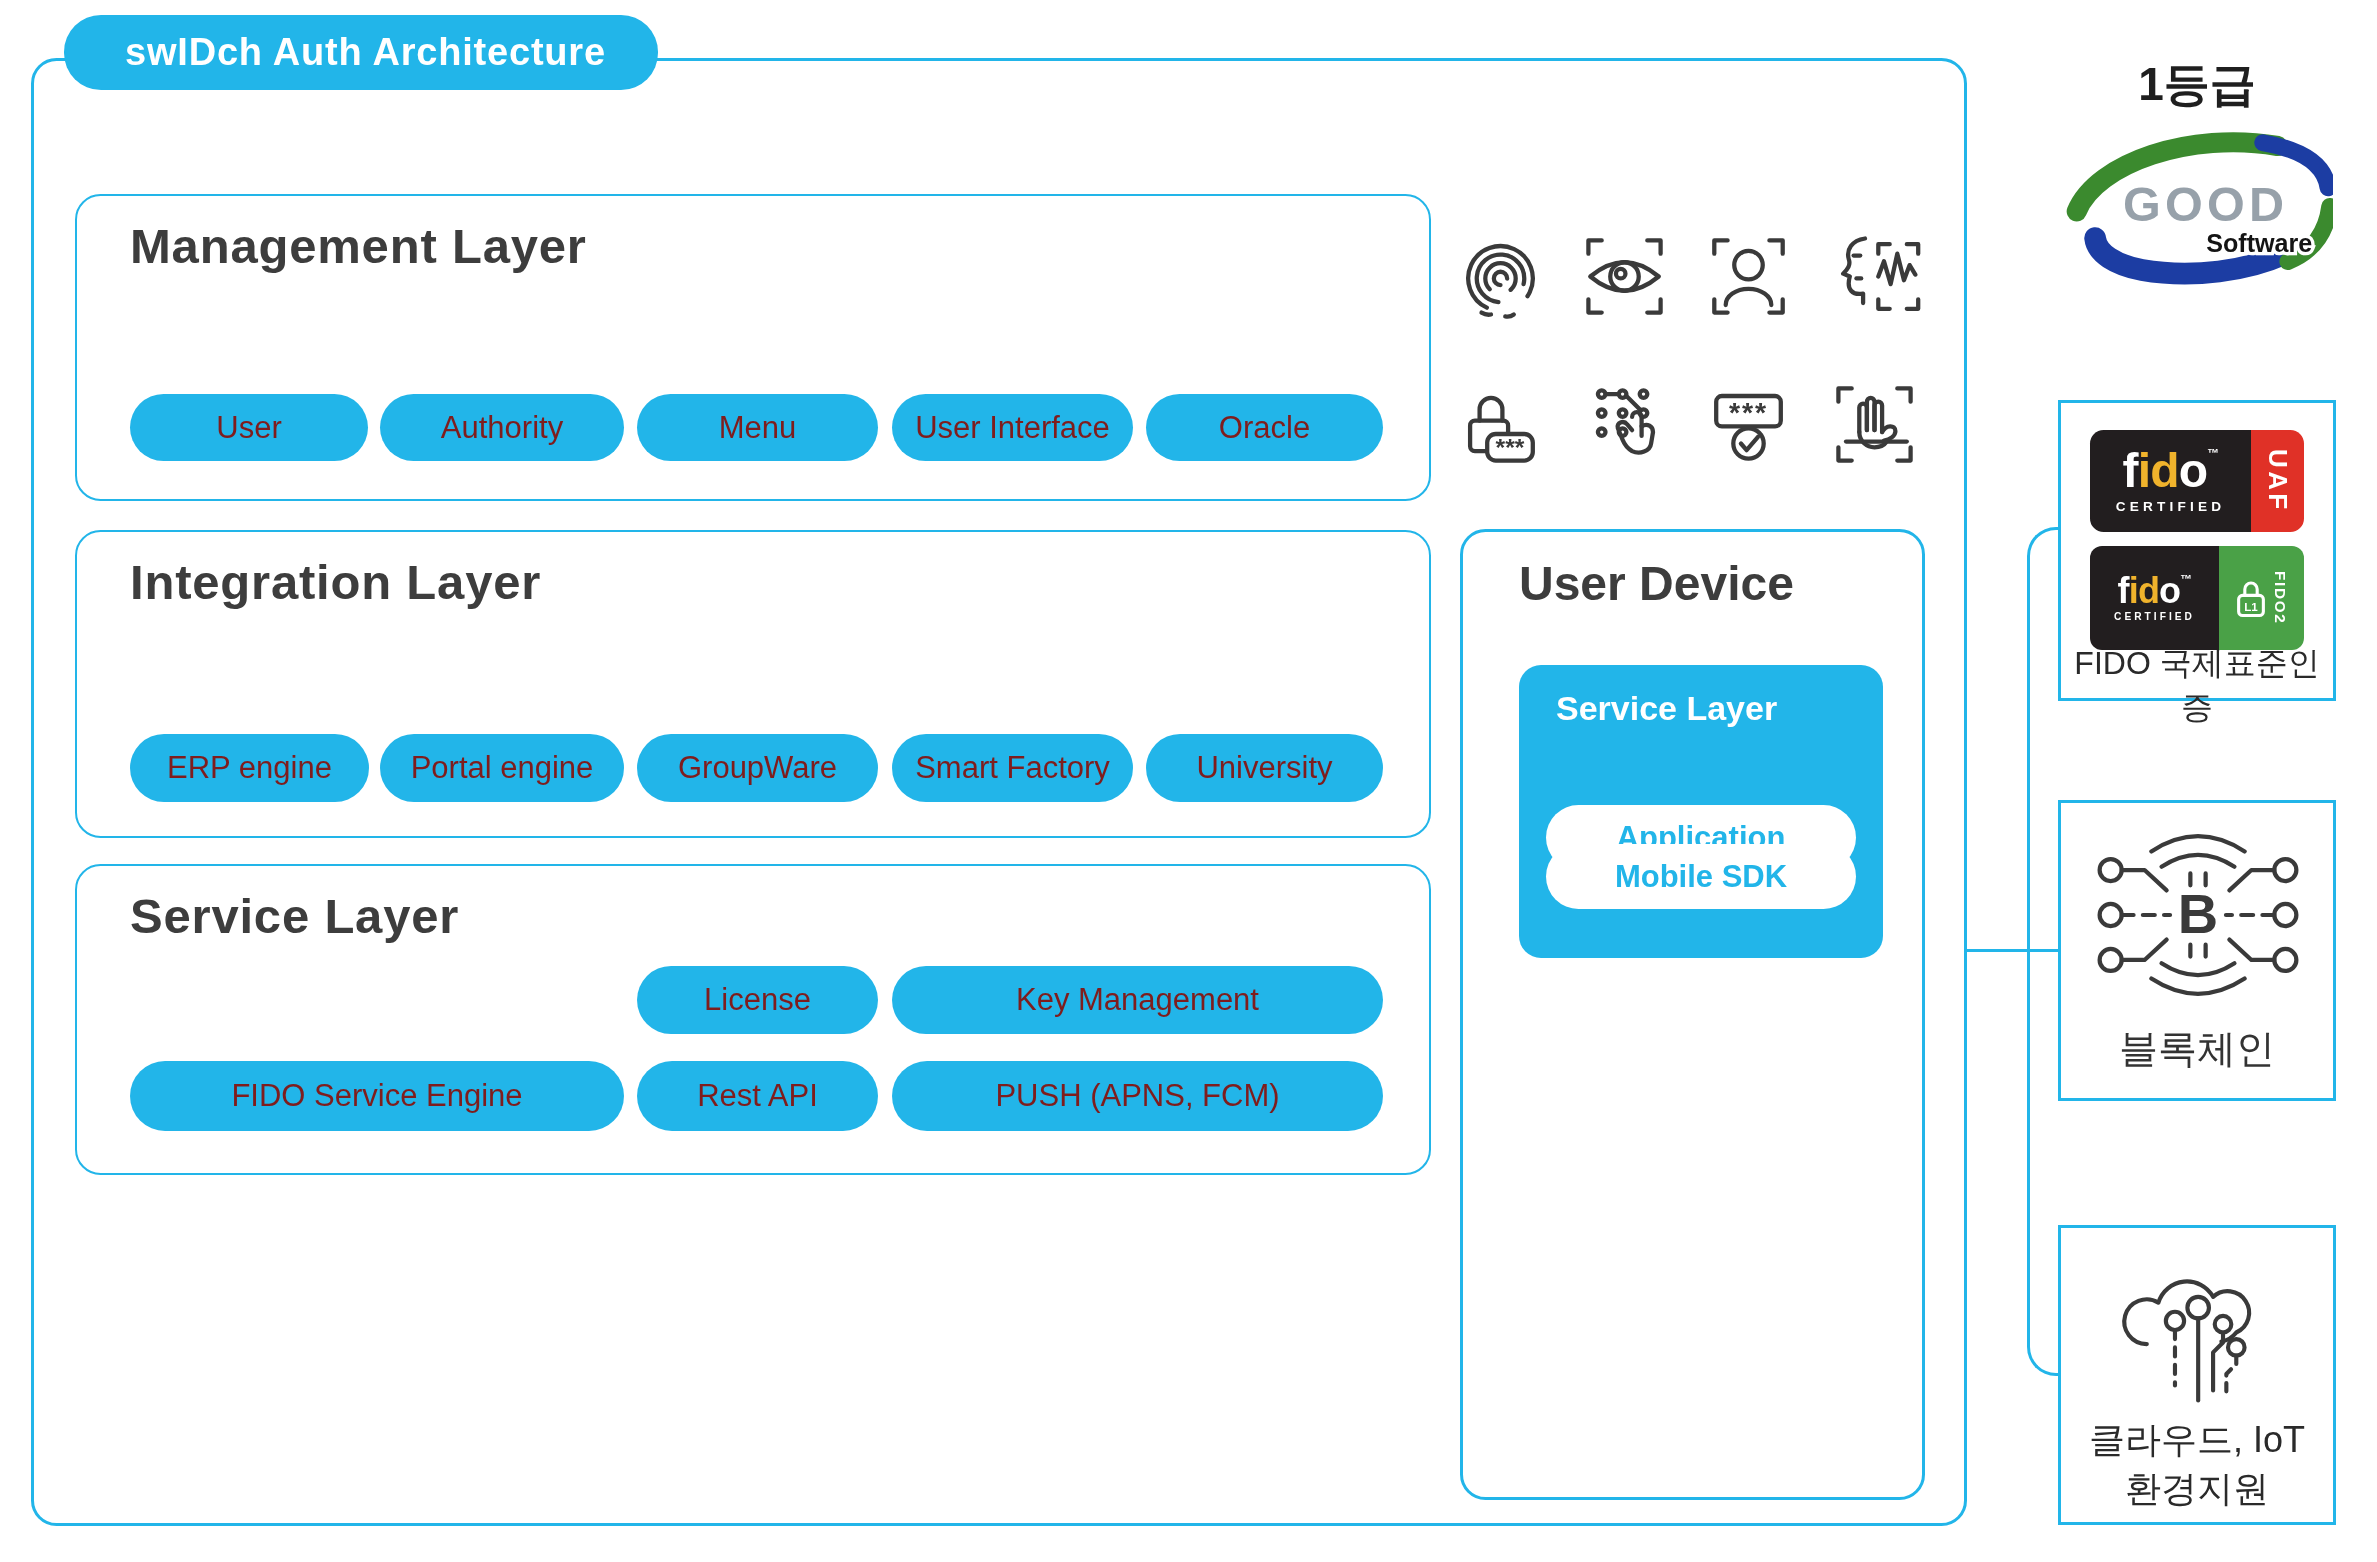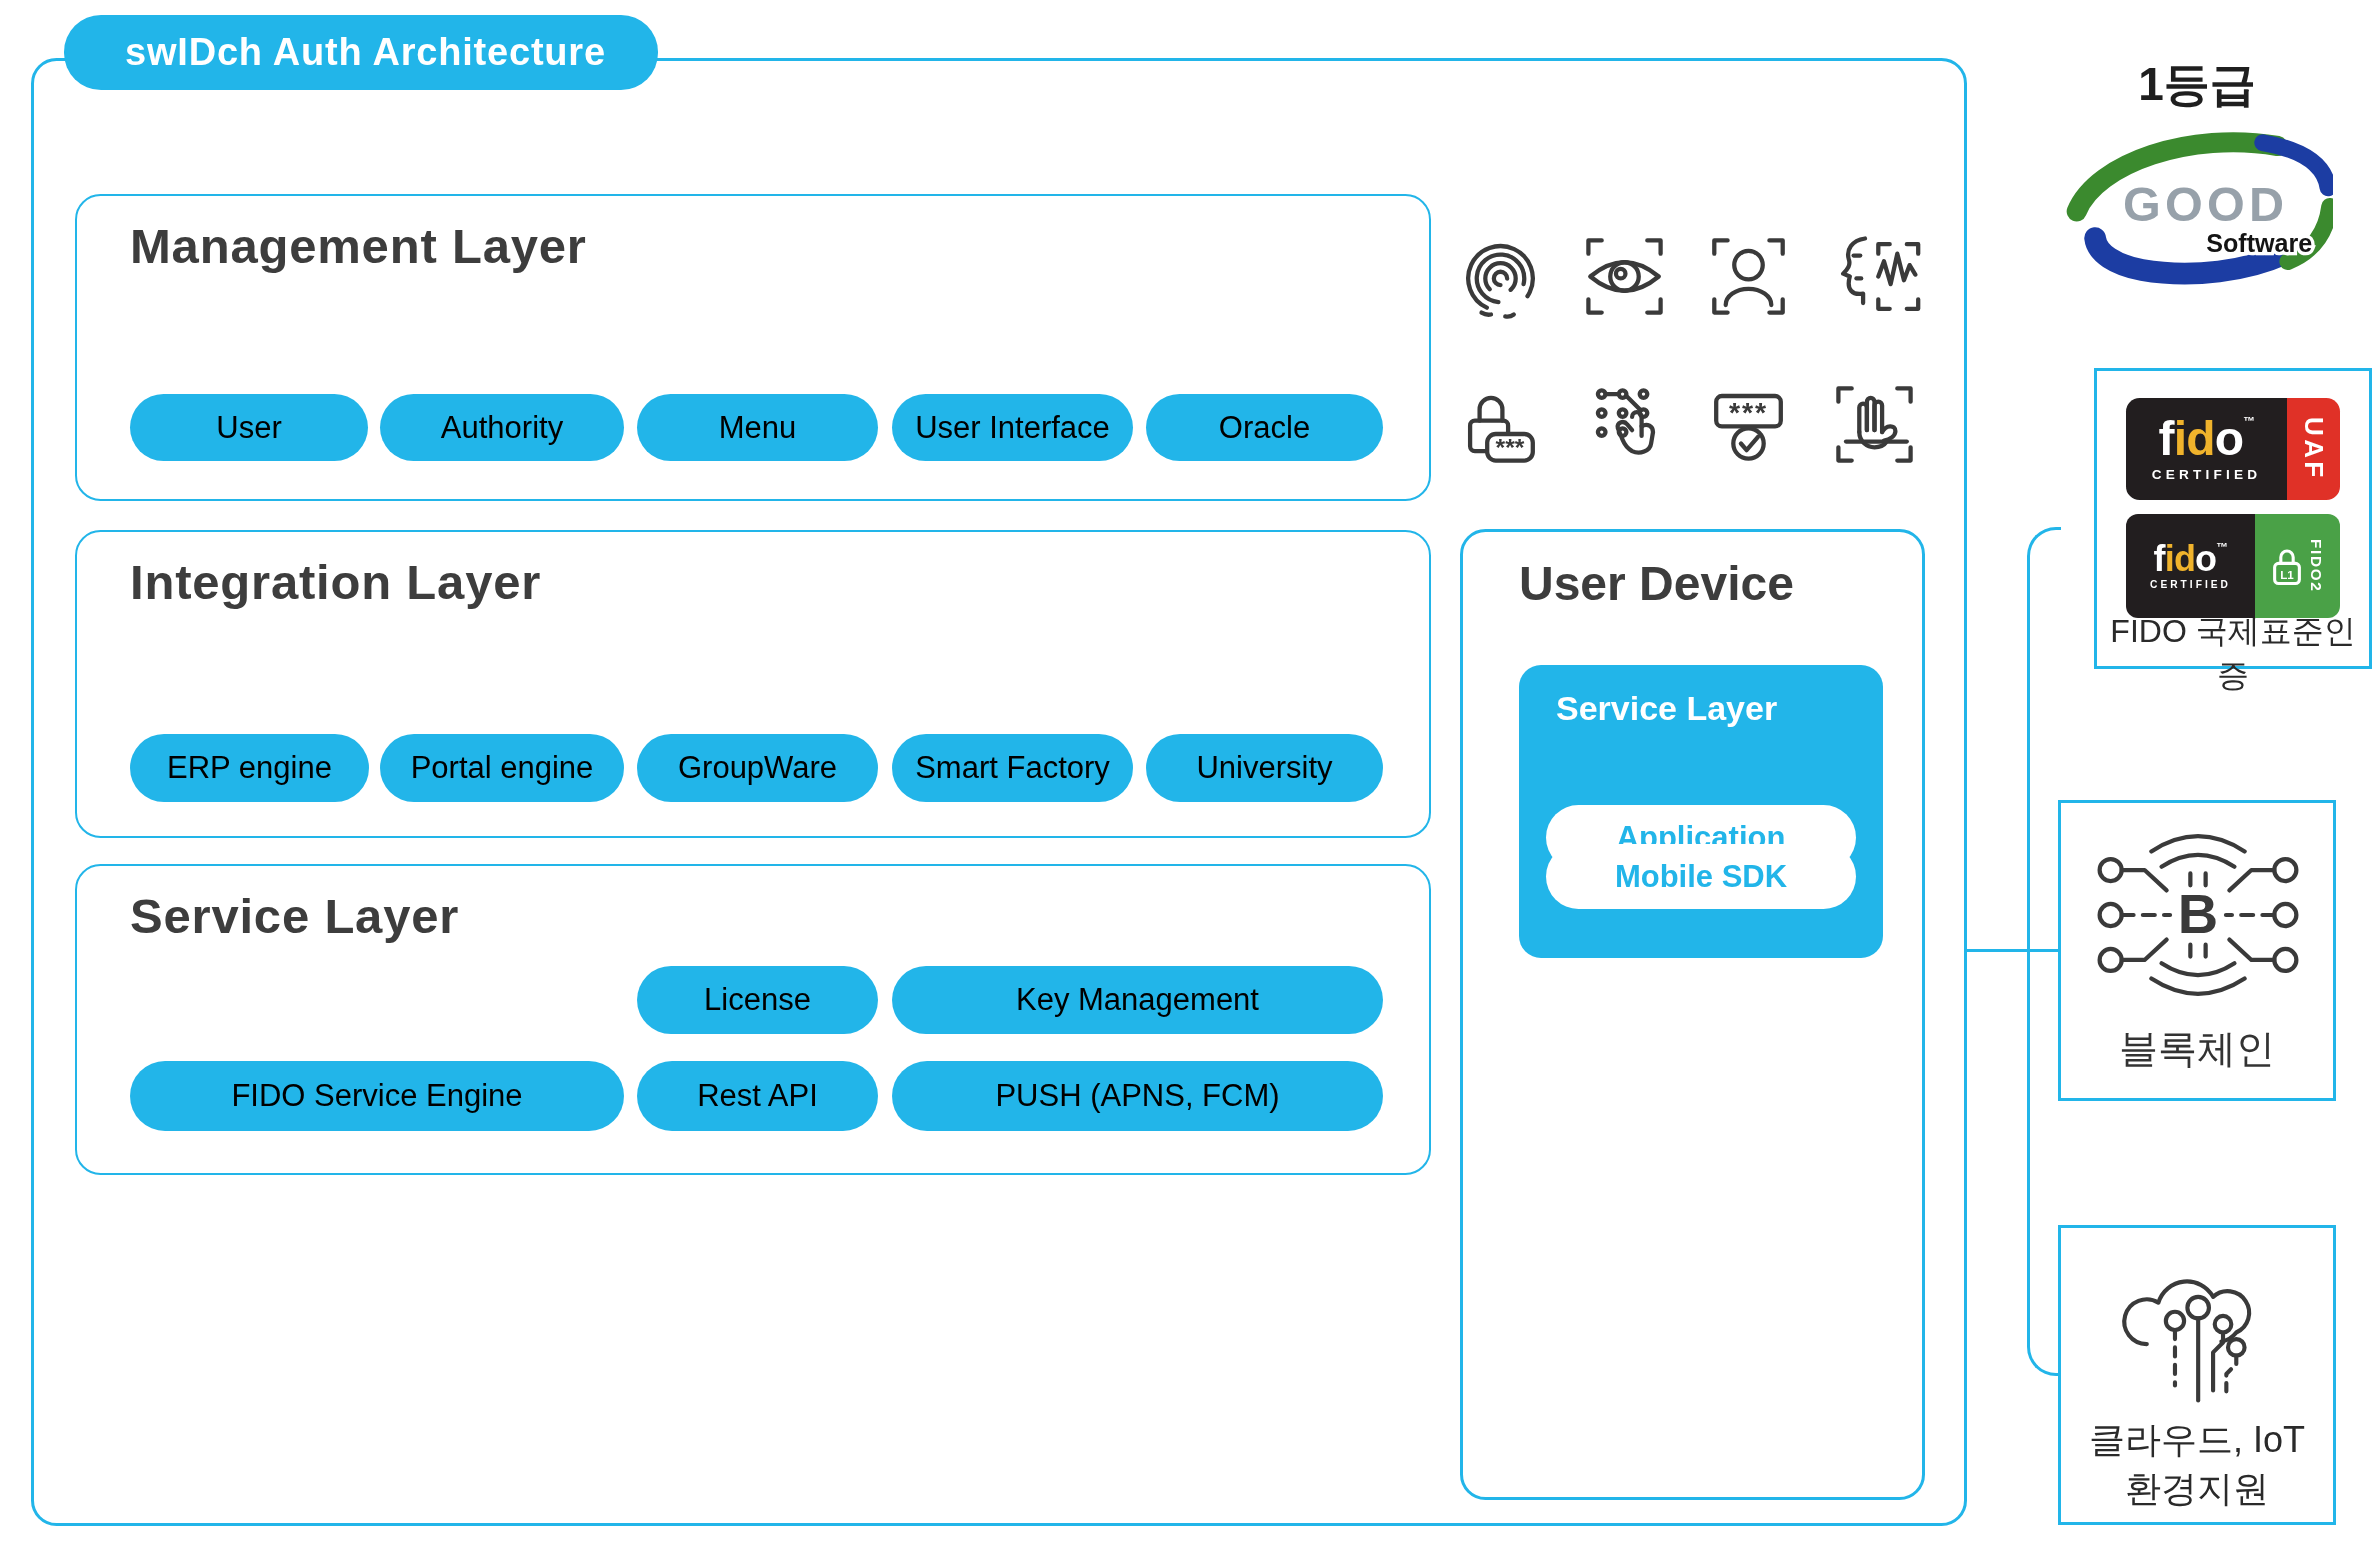--- a/index.html
+++ b/index.html
@@ -14,21 +14,21 @@
   .title-pill{position:absolute;left:64px;top:15.3px;width:594px;height:75px;background:var(--cyan);
     border-radius:37px;display:flex;align-items:center;z-index:5;}
   .title-pill span{color:#fff;font-size:38px;font-weight:700;padding-left:61px;letter-spacing:0.8px;}
 
   .main-box{position:absolute;left:31px;top:58px;width:1936px;height:1468px;
     border:3.4px solid var(--cyan);border-radius:25.5px;background:#fff;}
 
   .layer-box{position:absolute;border:2.5px solid var(--cyan);border-radius:25.5px;background:#fff;}
   .layer-title{position:absolute;left:53px;top:22px;font-size:49px;font-weight:700;color:var(--dark);letter-spacing:0.8px;}
 
-  .pill{position:absolute;background:var(--cyan);border-radius:37px;color:#000000;
+  .pill{position:absolute;background:var(--cyan);border-radius:37px;color:#7f1d1d;
     display:flex;align-items:center;justify-content:center;text-align:center;
     font-size:31px;font-weight:500;white-space:nowrap;}
   .pill.multi{white-space:normal;line-height:1.25;border-radius:56px;}
   .pill.multi span{display:block;}
 
   .ud-box{position:absolute;left:1460px;top:529px;width:465px;height:971px;
     border:3.4px solid var(--cyan);border-radius:25.5px;background:#fff;}
   .cyan-sub{position:absolute;background:var(--cyan);border-radius:22px;}
   .cyan-sub .sub-title{position:absolute;left:37px;top:22px;color:#fff;font-size:34px;font-weight:700;line-height:1.25;width:297px;}
   .wpill{position:absolute;background:#fff;border-radius:34px;color:var(--cyan);
@@ -213,21 +213,21 @@
     <svg viewBox="0 0 320 200" style="width:100%;height:100%;">
       <path d="M14 104 C38 46 150 8 254 26" stroke="#3b8a2e" stroke-width="24" fill="none" stroke-linecap="round"></path>
       <path d="M236 22 C282 30 310 48 314 76" stroke="#1c3da3" stroke-width="20" fill="none" stroke-linecap="round"></path>
       <path d="M268 152 C220 176 150 184 92 174 C60 168 38 154 36 136" stroke="#1c3da3" stroke-width="26" fill="none" stroke-linecap="round"></path>
       <path d="M316 98 C312 130 296 152 266 164" stroke="#3b8a2e" stroke-width="20" fill="none" stroke-linecap="round"></path>
       <text x="168" y="116" font-size="58" font-weight="bold" letter-spacing="5" text-anchor="middle" fill="#97a1aa" stroke="#ffffff" stroke-width="12" style="paint-order:stroke;">GOOD</text>
       <text x="232" y="152" font-size="30" font-weight="bold" text-anchor="middle" fill="#141414" stroke="#ffffff" stroke-width="8" style="paint-order:stroke;">Software</text>
     </svg>
   </div>
 
-  <div class="right-box" style="top:368px;height:301px;margin-left:36px;">
+  <div class="right-box" style="top:400px;height:301px;">
     <div class="badge uaf" style="left:29px;top:27px;width:214px;height:102px;">
       <div class="blackpart">
         <div class="fido-word"><span>f</span><span class="lg">i</span><span class="lg">d</span><span>o</span><span class="tm">™</span></div>
         <div class="fido-cert">CERTIFIED</div>
       </div>
       <div class="tab">
           <span class="vtext">UAF</span>
         </div>
     </div>
     <div class="badge f2" style="left:29px;top:143px;width:214px;height:104px;">

